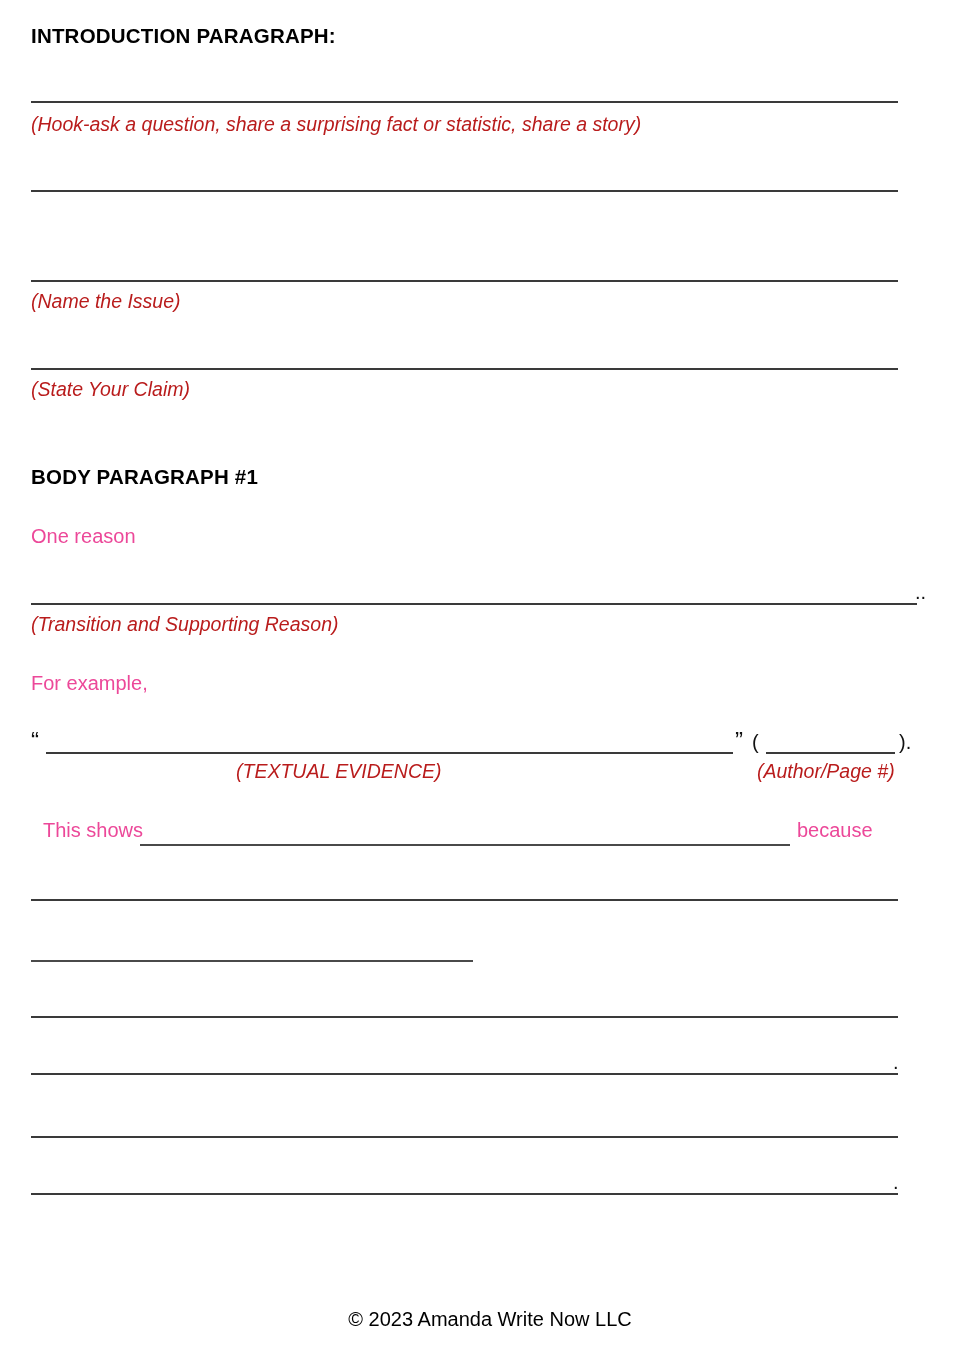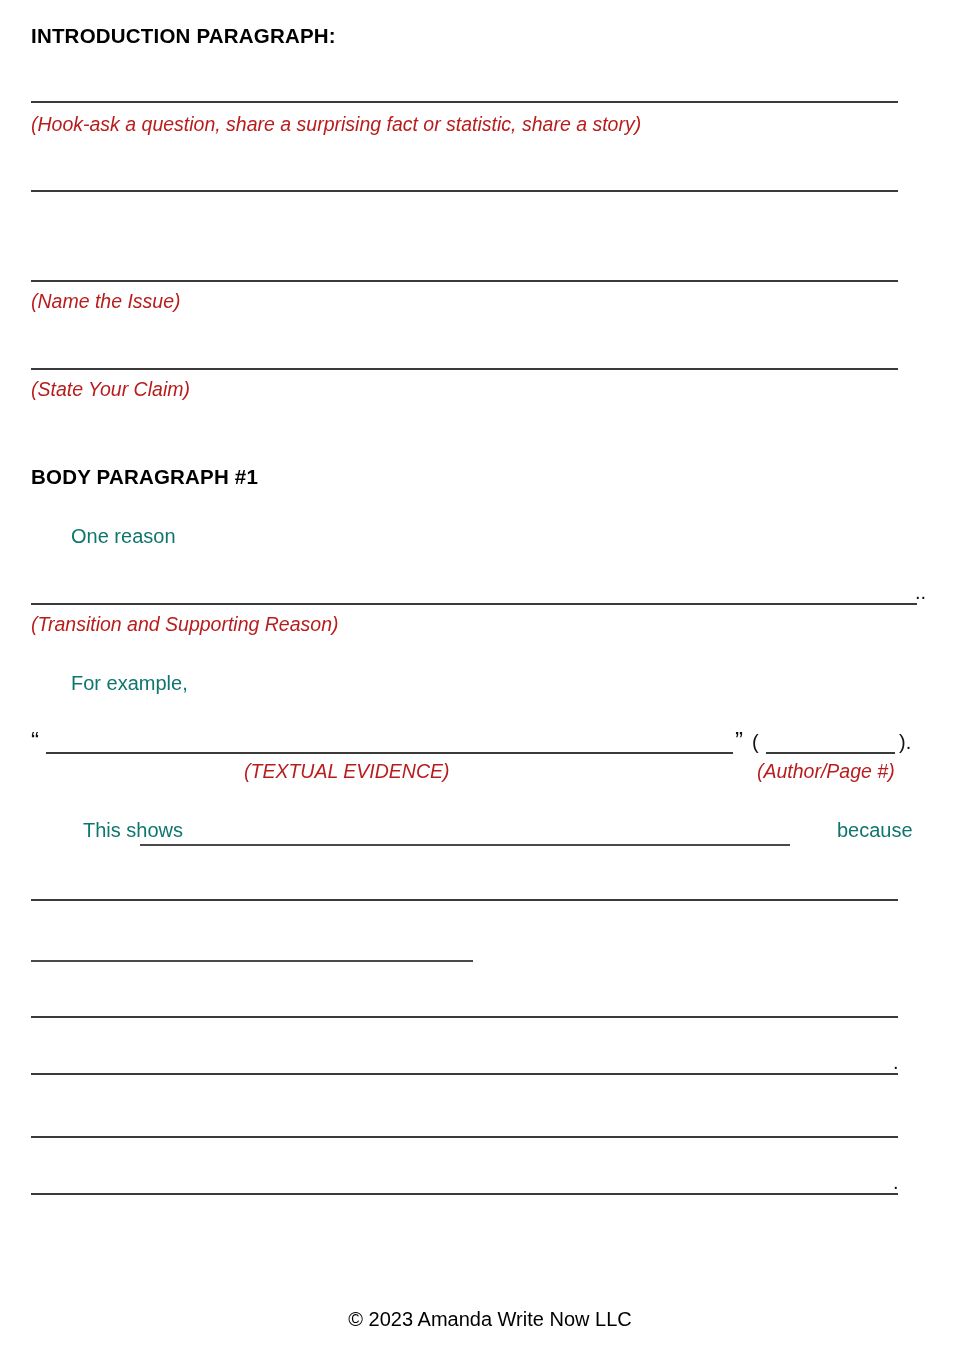--- a/index.html
+++ b/index.html
@@ -31,23 +31,22 @@
   .caption {
     position: absolute;
     font-size: 19.5px;
     font-style: italic;
     color: #b91c1c;
     white-space: nowrap;
   }
   .body-text {
     position: absolute;
     font-size: 20px;
-    color: #0f766e;
+    color: #ec4899;
     white-space: nowrap;
-    margin-left: 40px;
   }
   .footer {
     position: absolute;
     font-size: 20px;
     color: #000000;
     white-space: nowrap;
     text-align: center;
     width: 100%;
     left: 0;
   }
@@ -98,21 +97,21 @@
 
   <div class="body-text" style="left:31px; top:672px;">For example,</div>
 
   <div class="punct" style="left:31px; top:727px; font-size:24px;">“</div>
   <div class="rule" style="left:46px; top:752px; width:687px;"></div>
   <div class="punct" style="left:735px; top:727px; font-size:24px;">”</div>
   <div class="punct" style="left:752px; top:731px;">(</div>
   <div class="rule" style="left:766px; top:752px; width:129px;"></div>
   <div class="punct" style="left:899px; top:731px;">).</div>
 
-  <div class="caption" style="left:244px; top:760px;">(TEXTUAL EVIDENCE)</div>
+  <div class="caption" style="left:236px; top:760px;">(TEXTUAL EVIDENCE)</div>
   <div class="caption" style="left:757px; top:760px;">(Author/Page #)</div>
 
   <div class="body-text" style="left:43px; top:819px;">This shows</div>
   <div class="rule-thin" style="left:140px; top:844px; width:650px;"></div>
   <div class="body-text" style="left:797px; top:819px;">because</div>
 
   <div class="rule" style="left:31px; top:899px; width:867px;"></div>
 
   <div class="rule-thin" style="left:31px; top:960px; width:442px;"></div>
 

